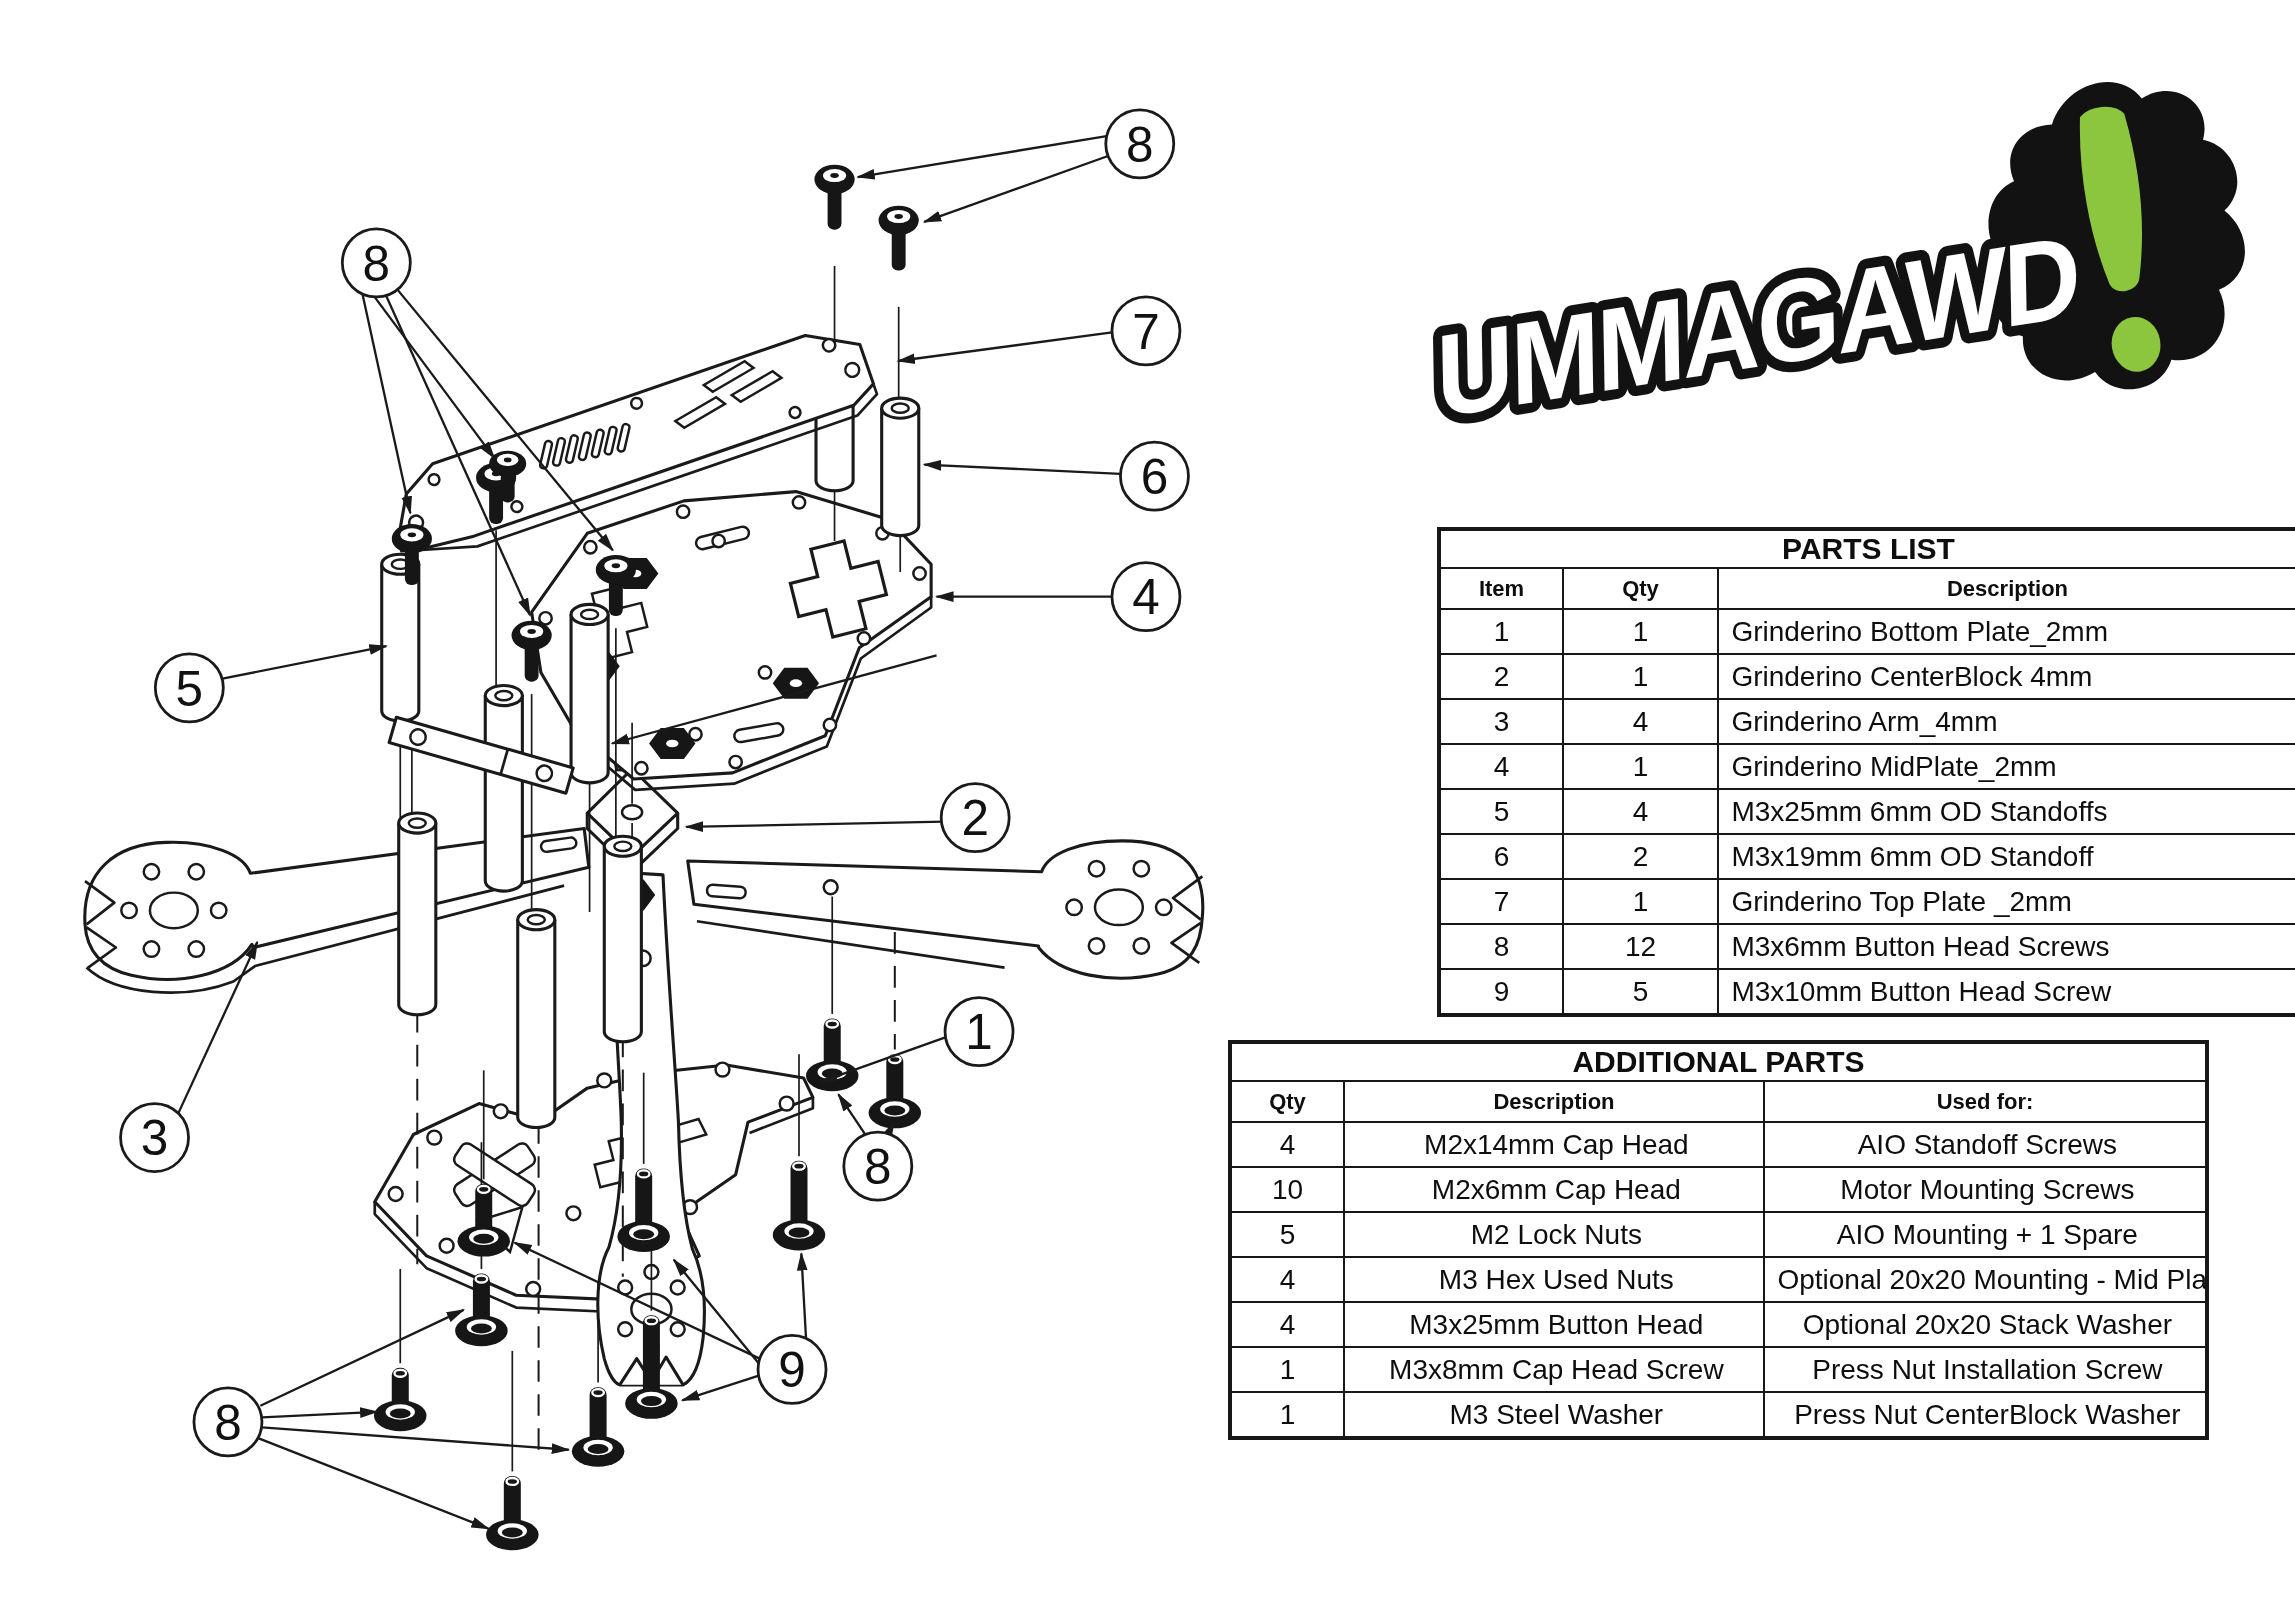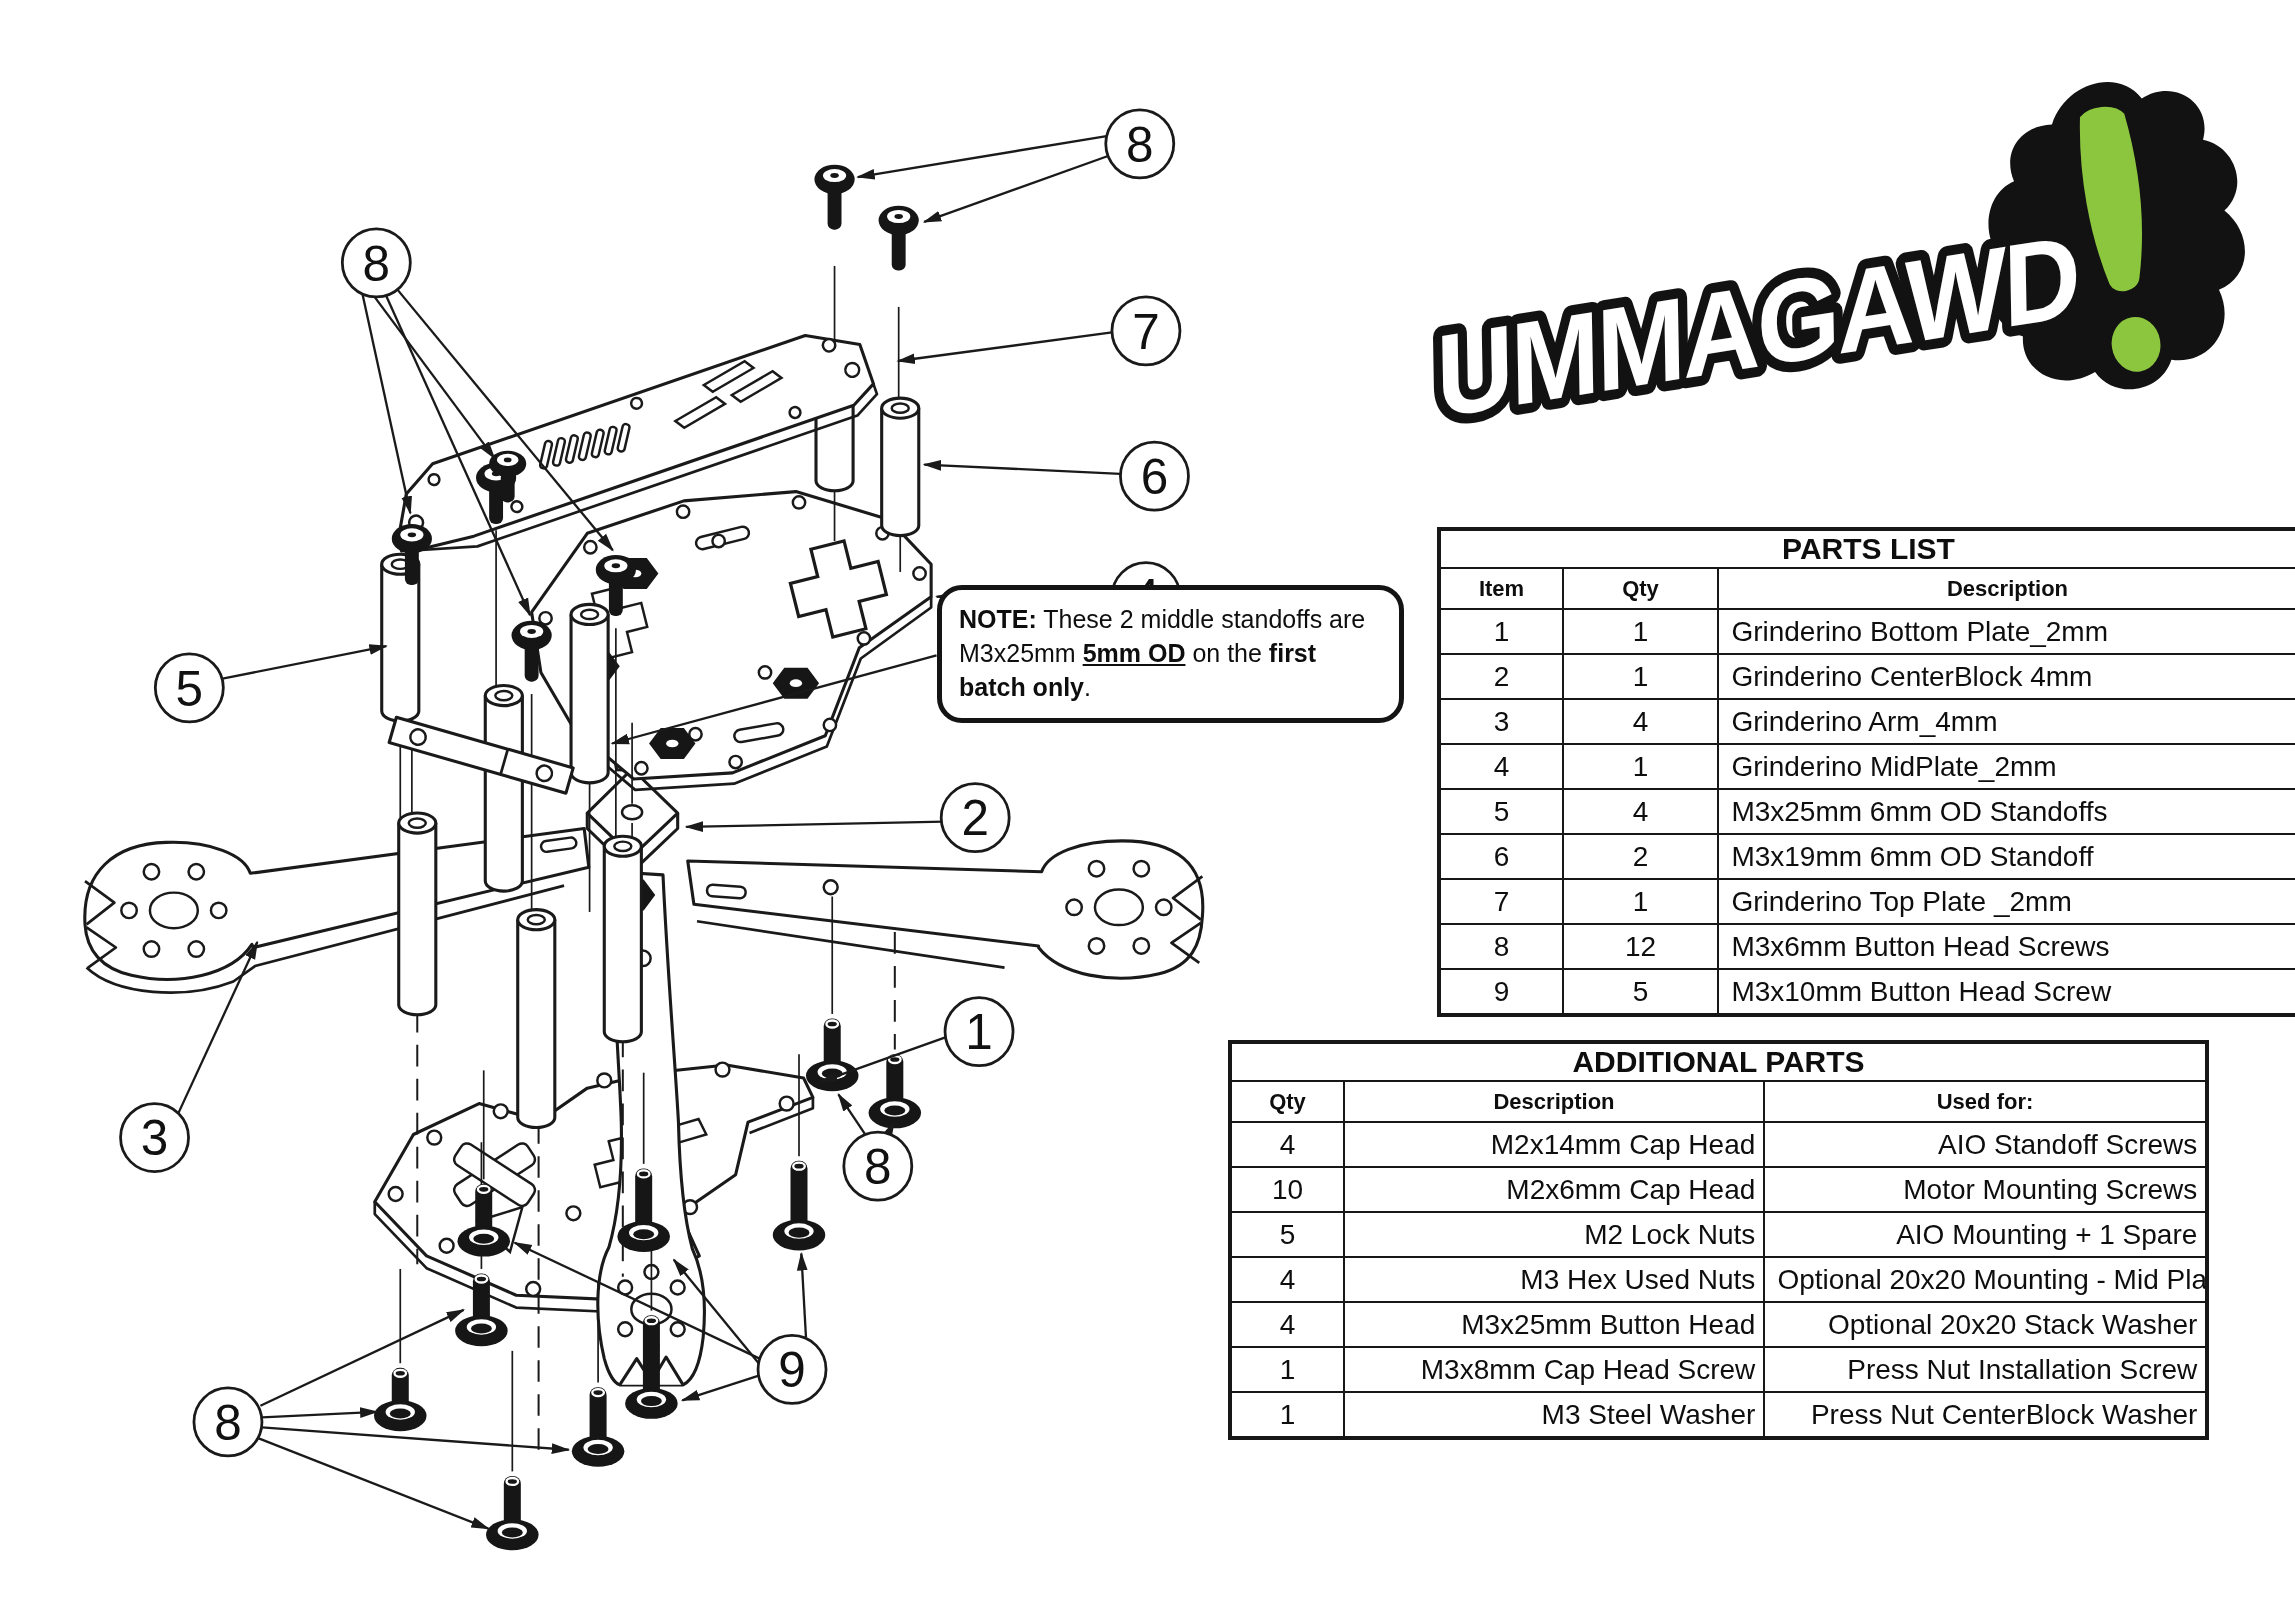--- a/index.html
+++ b/index.html
@@ -8,21 +8,21 @@
   svg.diagram{position:absolute;left:0;top:0}
 
   
   .tbl{position:absolute;border-collapse:collapse;table-layout:fixed;font-size:28px;
        color:#0e0e0e;border:4.6px solid #171717;background:#fff}
   .tbl td{border:2.3px solid #171717;text-align:center;white-space:nowrap;overflow:hidden;
           padding:0 7.7px;height:43px;background:#fff}
   .tbl tr.title-row td{font-weight:700;font-size:30px;height:36px}
   .tbl tr.head-row td{font-weight:700;font-size:22px;height:39px}
   .plist tbody td:nth-child(3){text-align:left;padding-left:12.4px}
-  .aplist tbody td:nth-child(2),.aplist tbody td:nth-child(3){text-align:right;padding-left:12.4px}
+  .aplist tbody td:nth-child(2),.aplist tbody td:nth-child(3){text-align:center;padding-left:12.4px}
 
   
   .note{position:absolute;left:937px;top:585px;width:467px;height:138px;border:5.4px solid #141414;
         border-radius:25px;box-sizing:border-box;padding:11.6px 17px;font-size:25px;line-height:34px;
         color:#0e0e0e;background:#fff}
   .b{font-weight:700}.u{text-decoration:underline}
 
   
   .pt{fill:#fff;stroke:#1a1a1a;stroke-width:4;stroke-linejoin:round}
   .pt2{fill:none;stroke:#1a1a1a;stroke-width:3.5;stroke-linejoin:round}
@@ -473,23 +473,20 @@
              C800,95 755,60 765,15 C725,-5 720,-60 755,-85
              C730,-120 745,-175 785,-185 C775,-225 805,-255 845,-250 Z"></path>
     <path fill="#8CC63E" stroke="#121212" stroke-width="5" d="M880,-255 C895,-270 930,-268 942,-250 C952,-170 945,-95 928,-35
              C922,-15 890,-15 884,-33 C868,-100 866,-180 880,-255 Z"></path>
     <ellipse cx="908" cy="48" rx="34" ry="38" fill="#8CC63E" stroke="#121212" stroke-width="5"></ellipse>
     <text x="0" y="0" transform="skewX(-8)" textLength="840" lengthAdjust="spacingAndGlyphs" style="font:700 150px 'Liberation Sans',sans-serif;letter-spacing:-4px;fill:#ffffff;
                  stroke:#121212;stroke-width:26px;stroke-linejoin:round;paint-order:stroke fill;">UMMAGAWD</text>
   </g>
 </svg>
 
-<div class="note">
-  <span class="b">NOTE:</span><span> These 2 middle standoffs are M3x25mm </span><span class="b u">5mm OD</span><span> on the </span><span class="b">first batch only</span><span>.</span>
-</div>
 
 <table class="tbl plist" style="left:1437px;top:527px;width:858px;">
   <colgroup>
         <col style="width:124px">
         <col style="width:155px">
         <col style="width:580px">
       </colgroup>
   <thead>
     <tr class="title-row">
       <td colspan="3">PARTS LIST</td>

